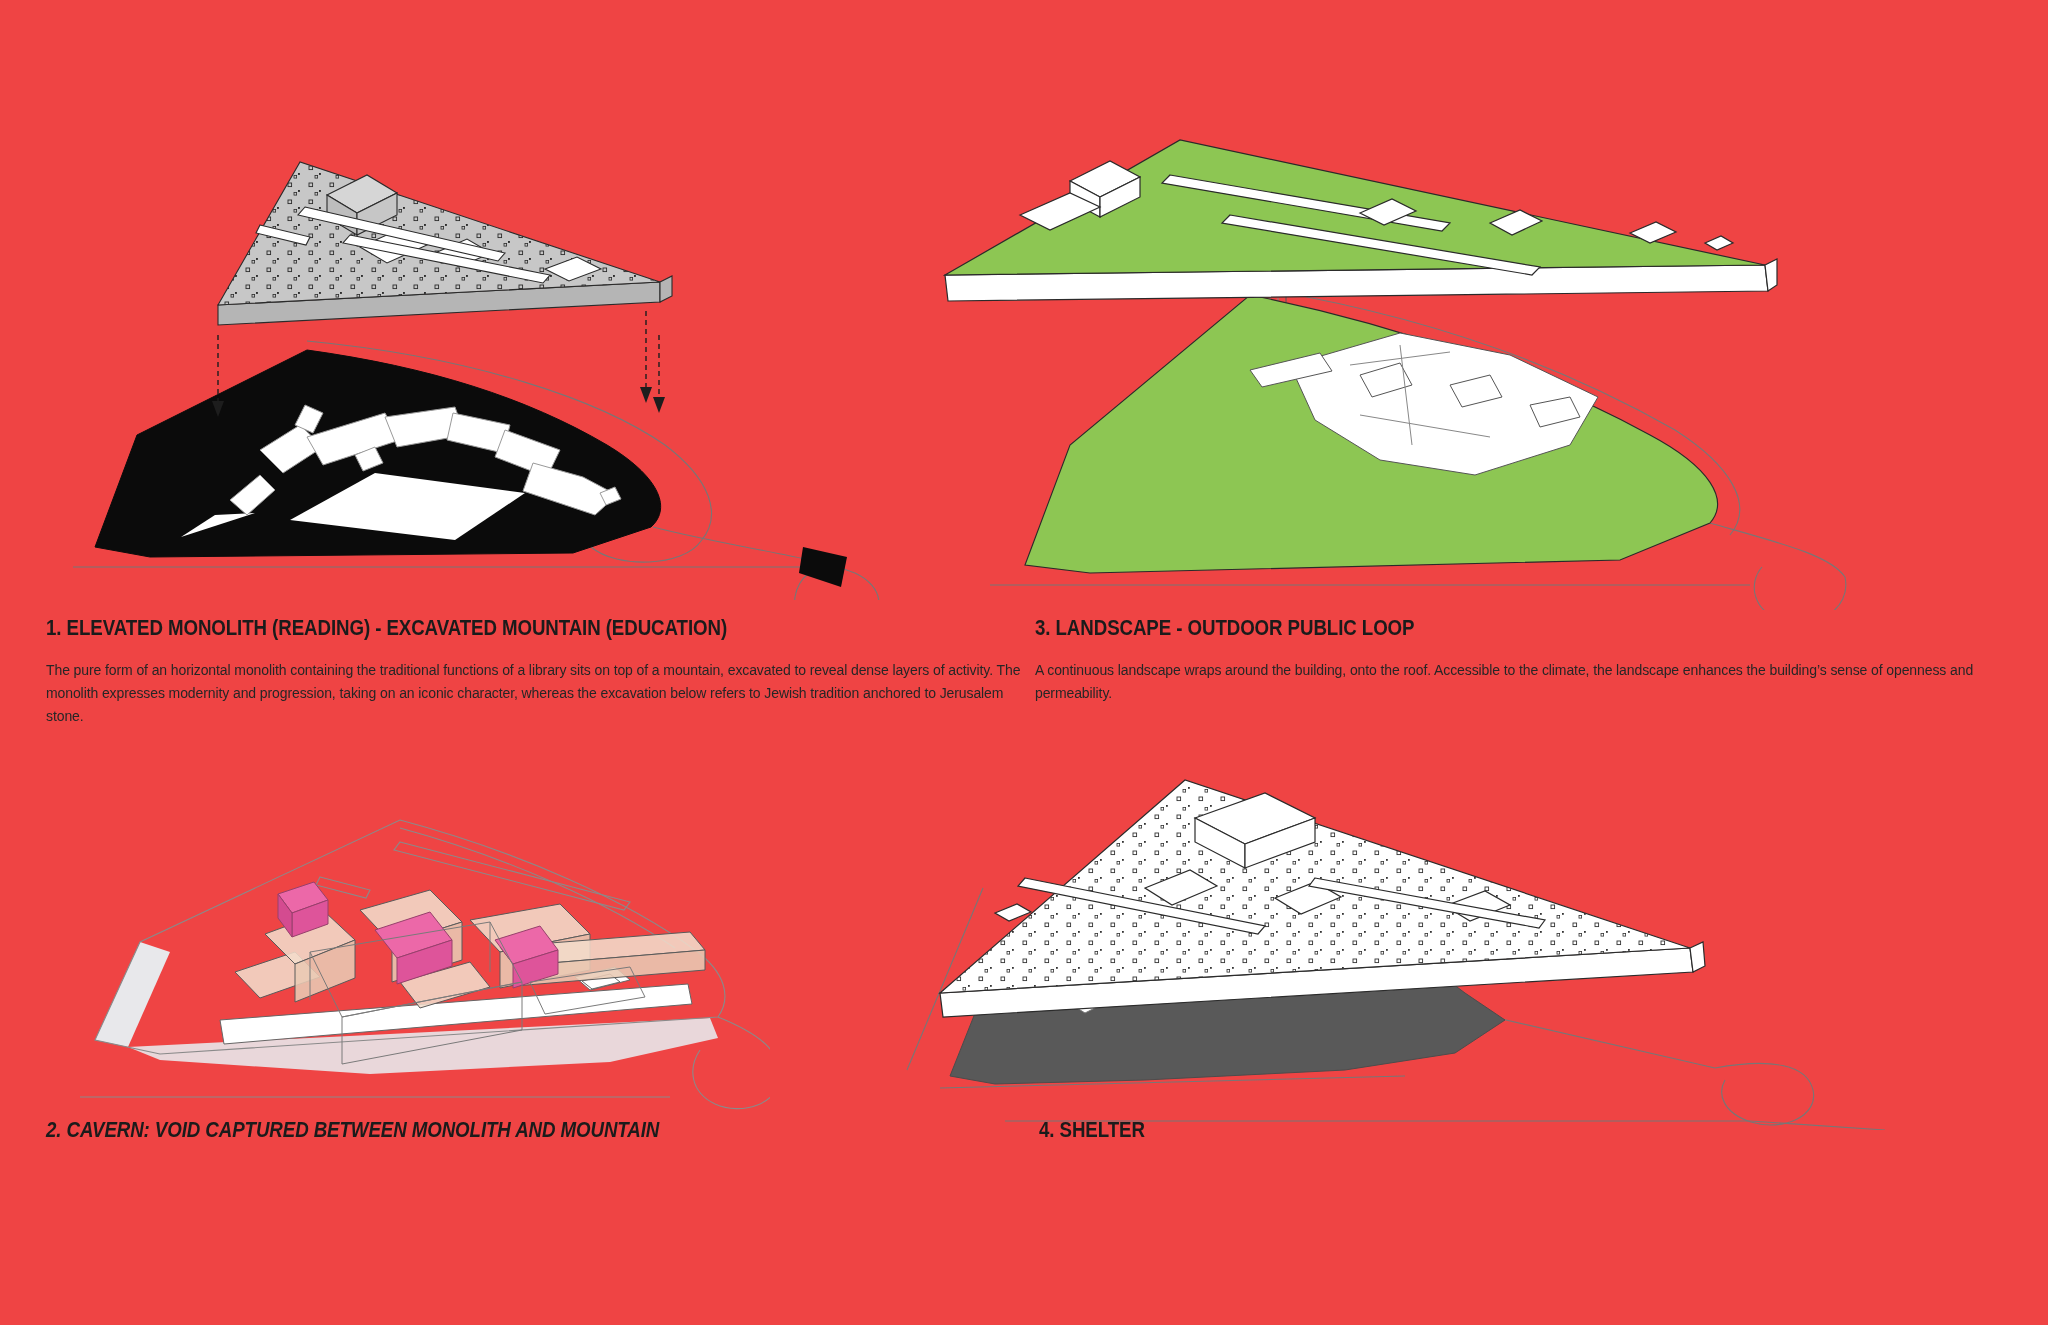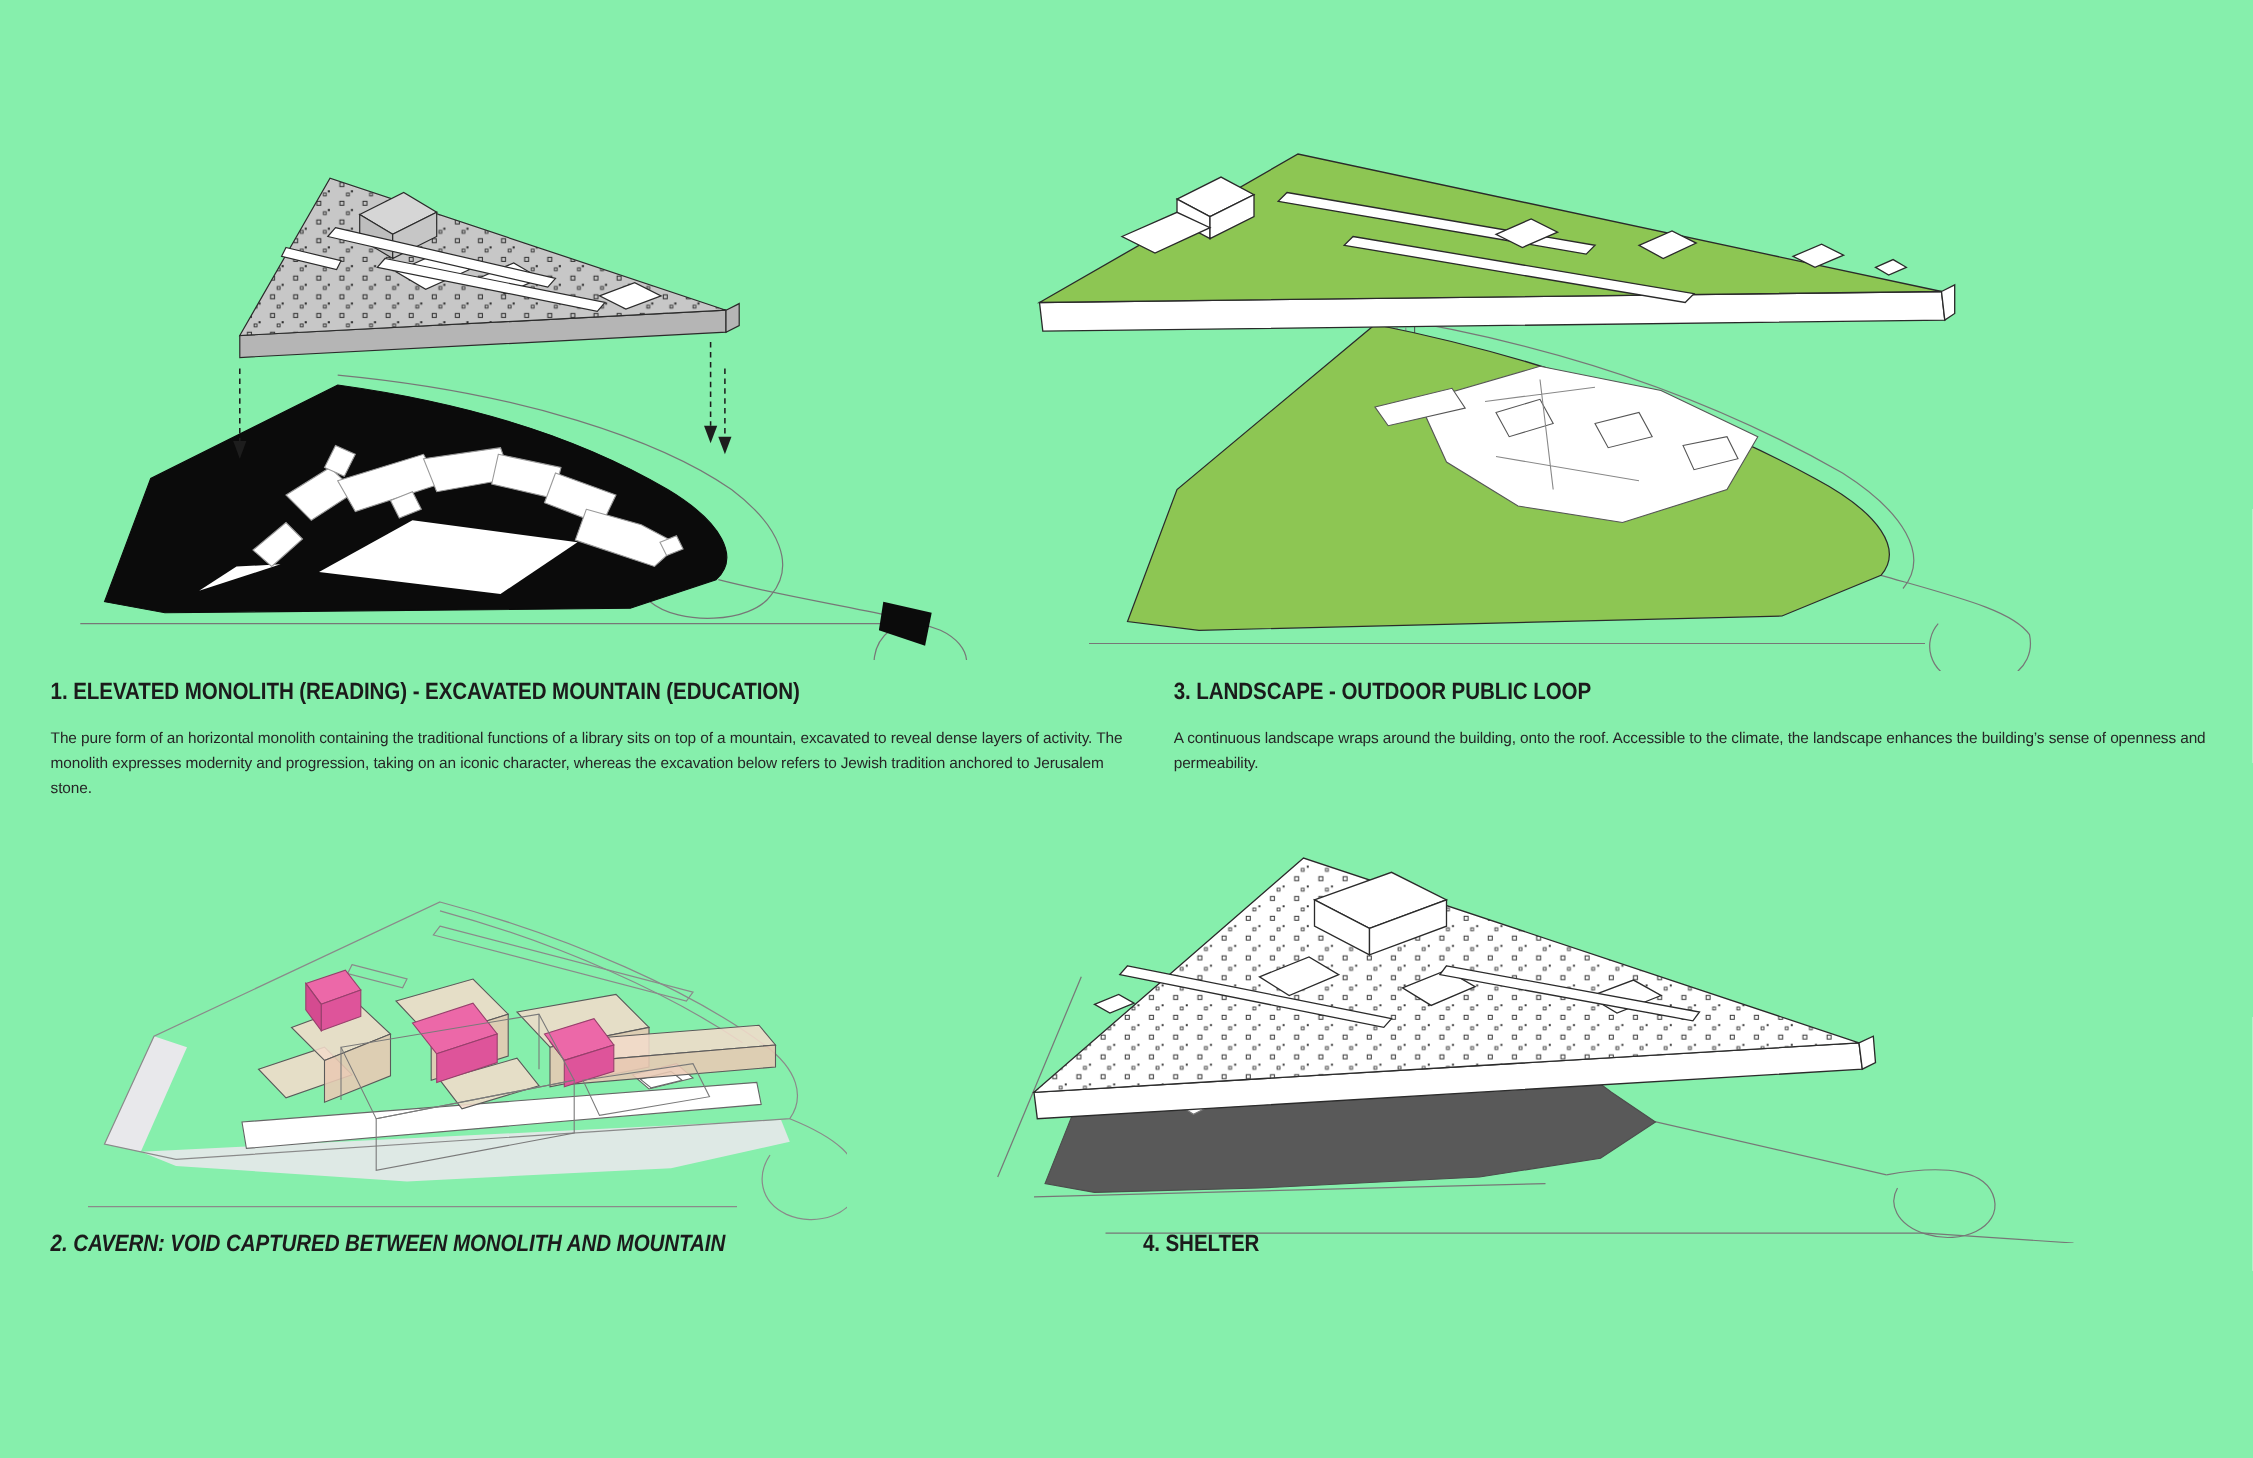--- a/index.html
+++ b/index.html
@@ -1,26 +1,26 @@
 <!DOCTYPE html>
 <html><head>
 <meta charset="utf-8">
 <style>
   html,body{margin:0;padding:0;background:#ffffff;}
-  .page{position:relative;width:2048px;height:1325px;background:#86efac;
+  .page{position:relative;width:2048px;height:1325px;background:#ef4444;
         font-family:"Liberation Sans",sans-serif;overflow:hidden;}
   svg.diag{position:absolute;display:block;}
   #d1{left:55px;top:95px;}
   #d2{left:70px;top:782px;}
   #d3{left:930px;top:115px;}
   #d4{left:845px;top:758px;}
   .panel-text{position:absolute;}
   #t1{left:46px;top:616px;width:980px;}
   #t2{left:46px;top:1118px;width:980px;font-style:italic;}
-  #t3{left:1035px;top:616px;width:955px;margin-left:32px;}
+  #t3{left:1035px;top:616px;width:955px;}
   #t4{left:1039px;top:1118px;width:960px;}
   .panel-title{margin:0;font-size:21.5px;font-weight:700;color:#1b1b1b;
                white-space:nowrap;letter-spacing:-0.1px;
                transform:scaleX(0.87);transform-origin:0 0;}
   .panel-body{margin:18px 0 0 0;font-size:14px;line-height:23px;color:#262626;
               letter-spacing:-0.1px;}
 </style>
 </head>
 <body>
 

